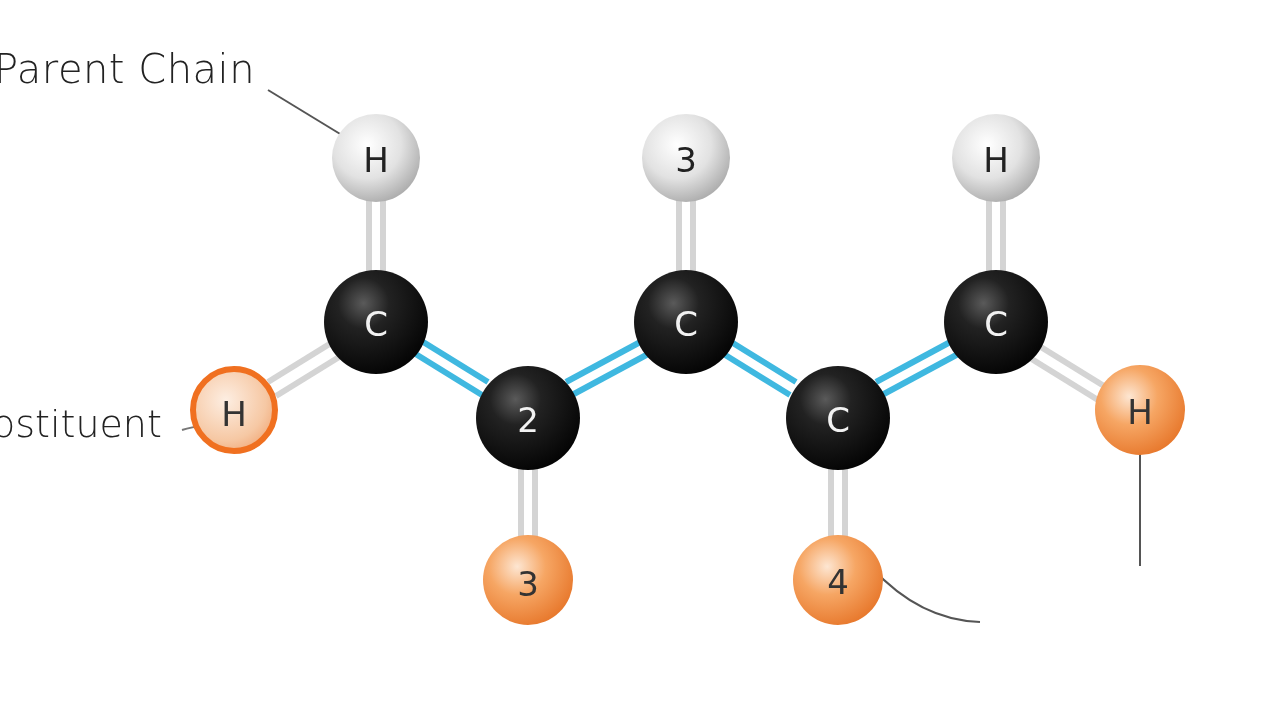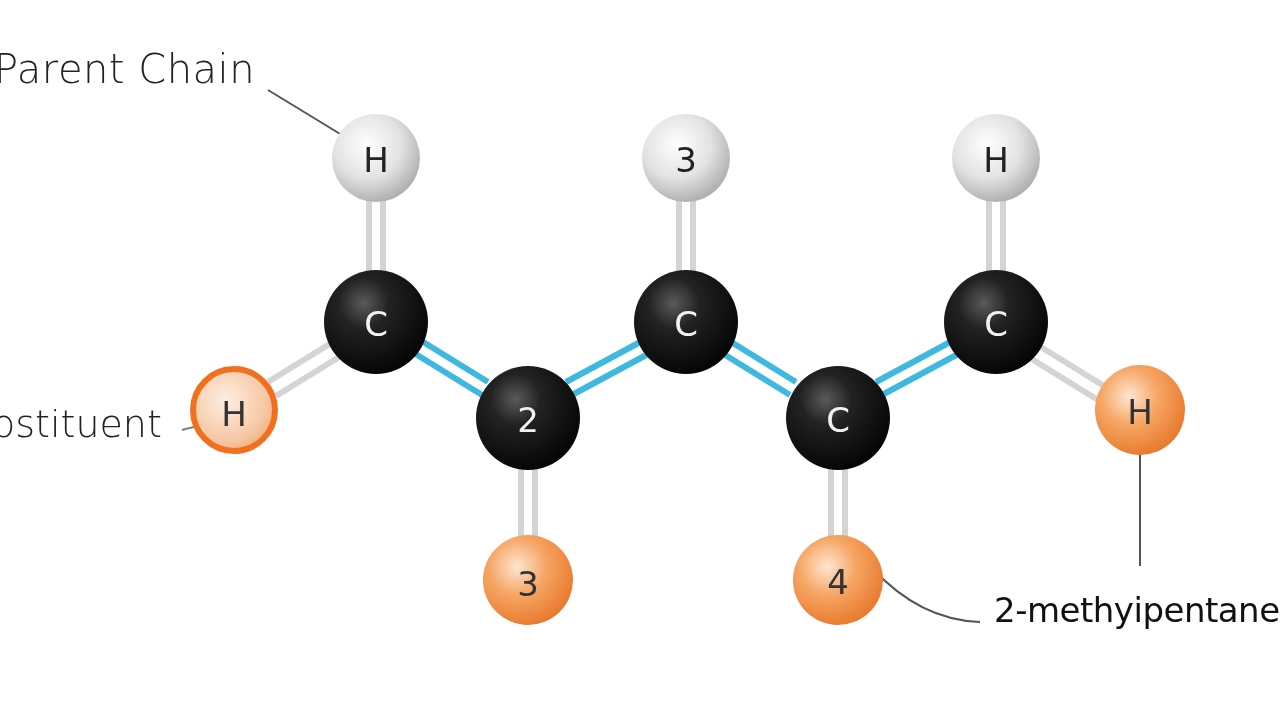--- a/index.html
+++ b/index.html
@@ -121,14 +121,13 @@
       <text class="atom-text" x="528" y="584" font-size="34" fill="#333">3</text>
     </g>
     <g>
       <circle cx="838" cy="580" r="45" fill="url(#gO)"></circle>
       <text class="atom-text" x="838" y="582" font-size="34" fill="#333">4</text>
     </g>
   </svg>
 
   <div class="label lbl-parent">Parent Chain</div>
   <div class="label lbl-subst">ostituent</div>
-  <div class="label lbl-name">2-methyipentane</div>
 </div>
 
 </body></html>

